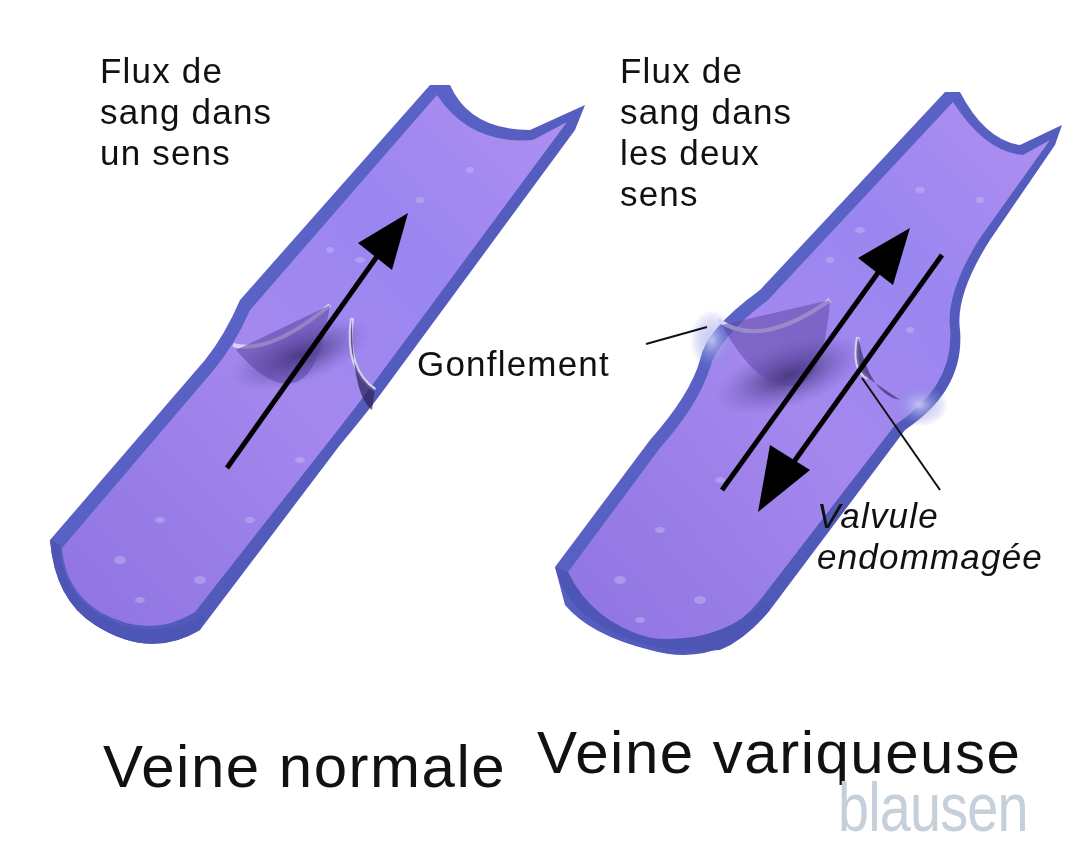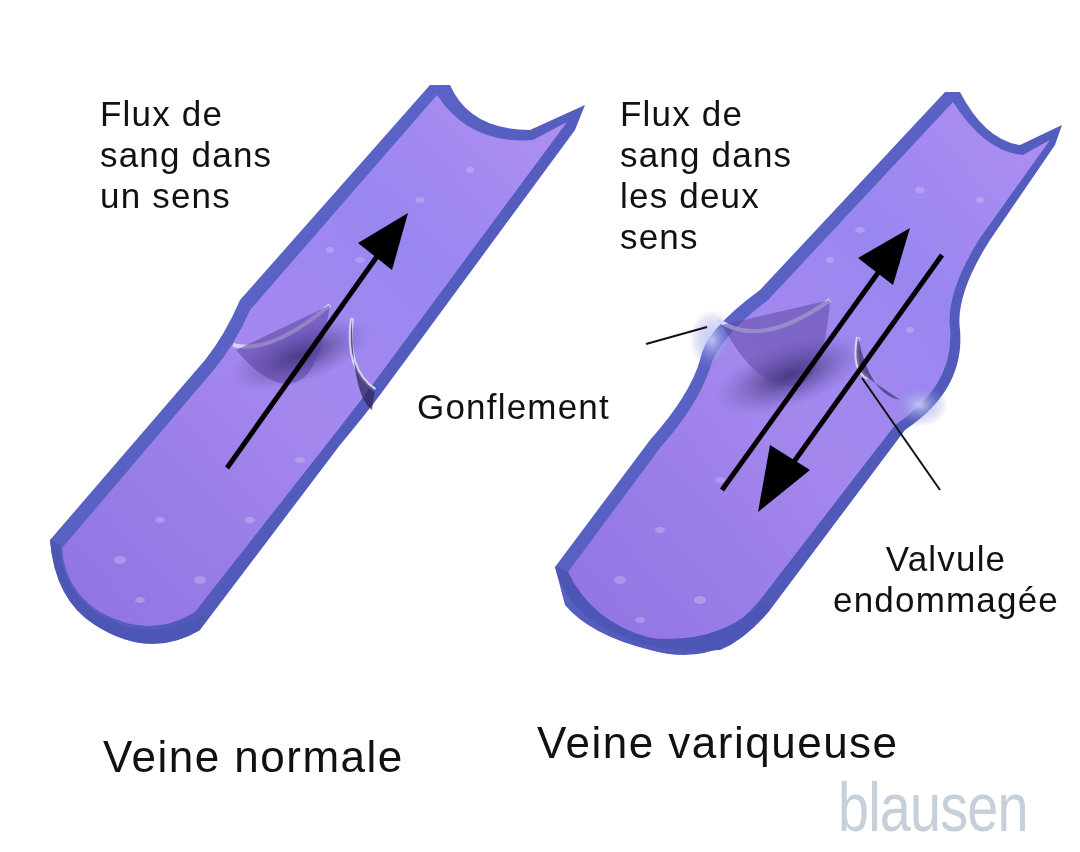--- a/index.html
+++ b/index.html
@@ -1,19 +1,19 @@
 <!DOCTYPE html>
 <html><head>
 <meta charset="utf-8">
 <style>
   html, body { margin: 0; padding: 0; background: #ffffff; }
   body { width: 1080px; height: 852px; position: relative; overflow: hidden;
          font-family: "Liberation Sans", "DejaVu Sans", sans-serif; color: #111; }
-  .label { position: absolute; font-size: 35px; line-height: 41px; letter-spacing: 1.2px; white-space: pre; color: #111; margin-top: 43px; }
-  .caption { position: absolute; font-size: 44px; letter-spacing: 1.5px; white-space: nowrap; color: #111; }
+  .label { position: absolute; font-size: 35px; line-height: 41px; letter-spacing: 1.2px; white-space: pre; color: #111; }
+  .caption { position: absolute; font-size: 60px; letter-spacing: 1.5px; white-space: nowrap; color: #111; }
   .logo { position: absolute; font-size: 68px; letter-spacing: -1px; color: #c5d0db; font-weight: 400; transform: scaleX(0.82); transform-origin: left top; }
   svg.art { position: absolute; left: 0; top: 0; }
 </style>
 </head>
 <body>
 
 <svg class="art" width="1080" height="852" viewBox="0 0 1080 852">
   <defs>
     <linearGradient id="interiorGrad" x1="0" y1="1" x2="1" y2="0">
       <stop offset="0" stop-color="#8f73e0"></stop>
@@ -110,20 +110,20 @@
 sang dans
 un sens</div>
 
 <div class="label" style="left:620px; top:50px;">Flux de
 sang dans
 les deux
 sens</div>
 
 <div class="label" style="left:417px; top:343px;">Gonflement</div>
 
-<div class="label" style="left:817px; top:495px; text-align:center; width:258px;">Valvule
+<div class="label" style="left:817px; top:495px; text-align:left; width:258px;font-style:italic;">Valvule
 endommagée</div>
 
 <div class="caption" style="left:103px; top:732px;">Veine normale</div>
 
 <div class="caption" style="left:537px; top:718px;text-align:center;">Veine variqueuse</div>
 
 <div class="logo" style="left:838px; top:768px;">blausen</div>
 
 </body></html>

